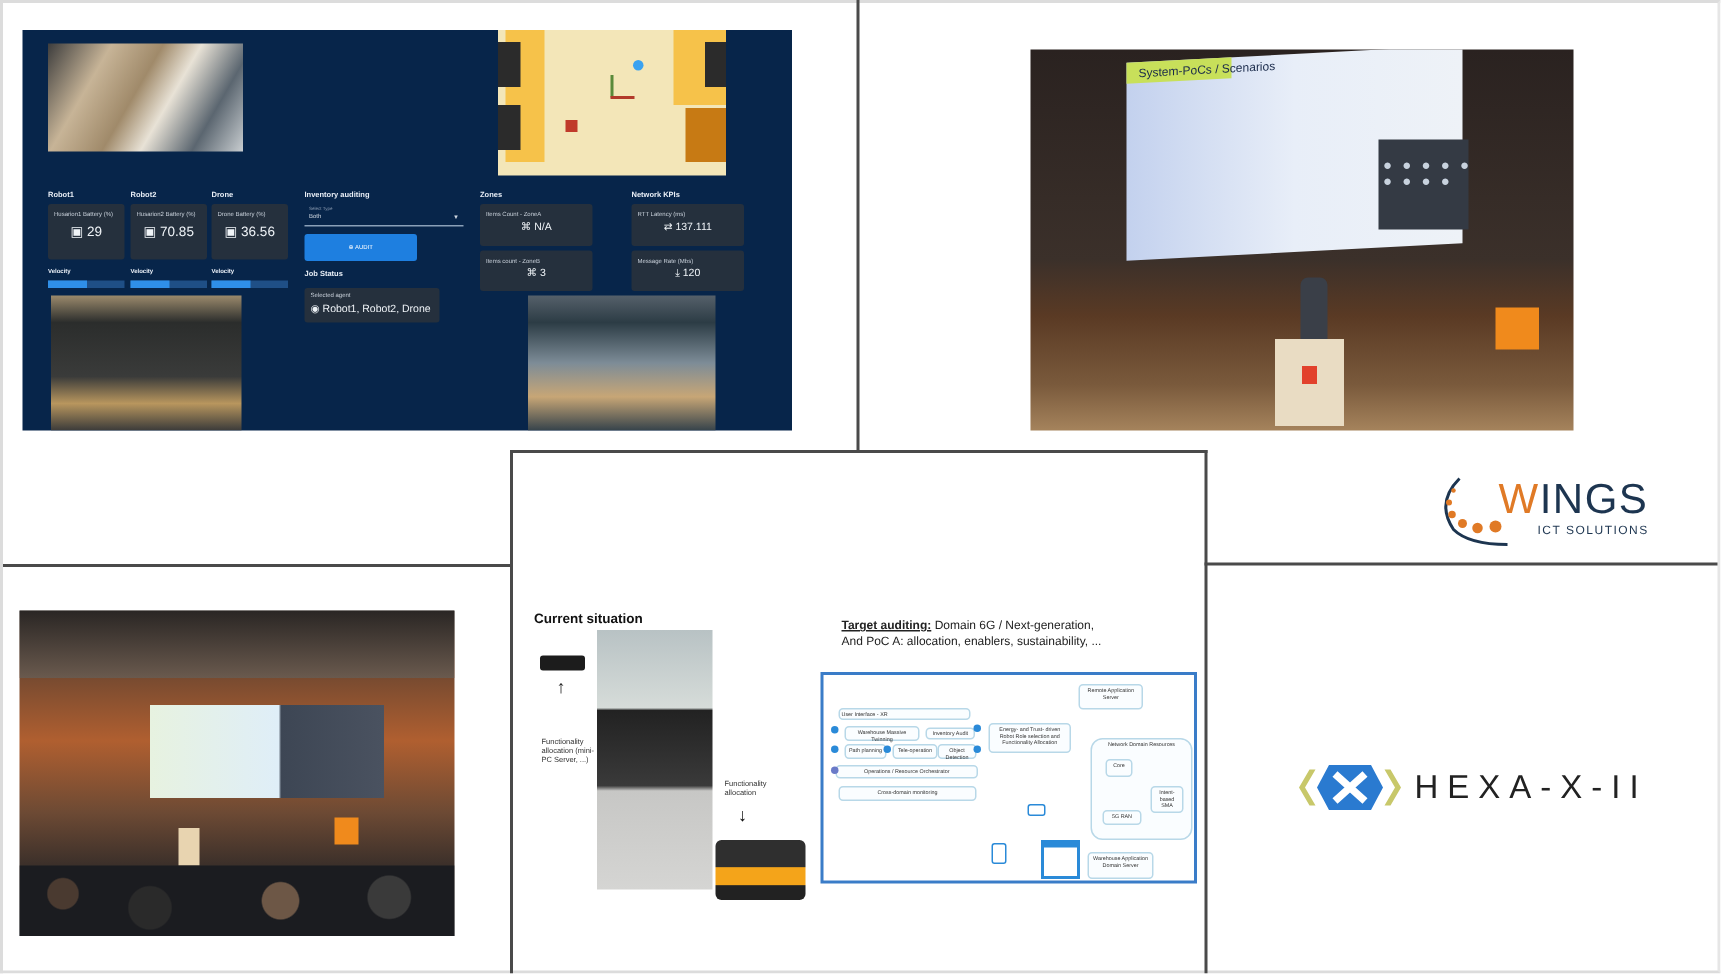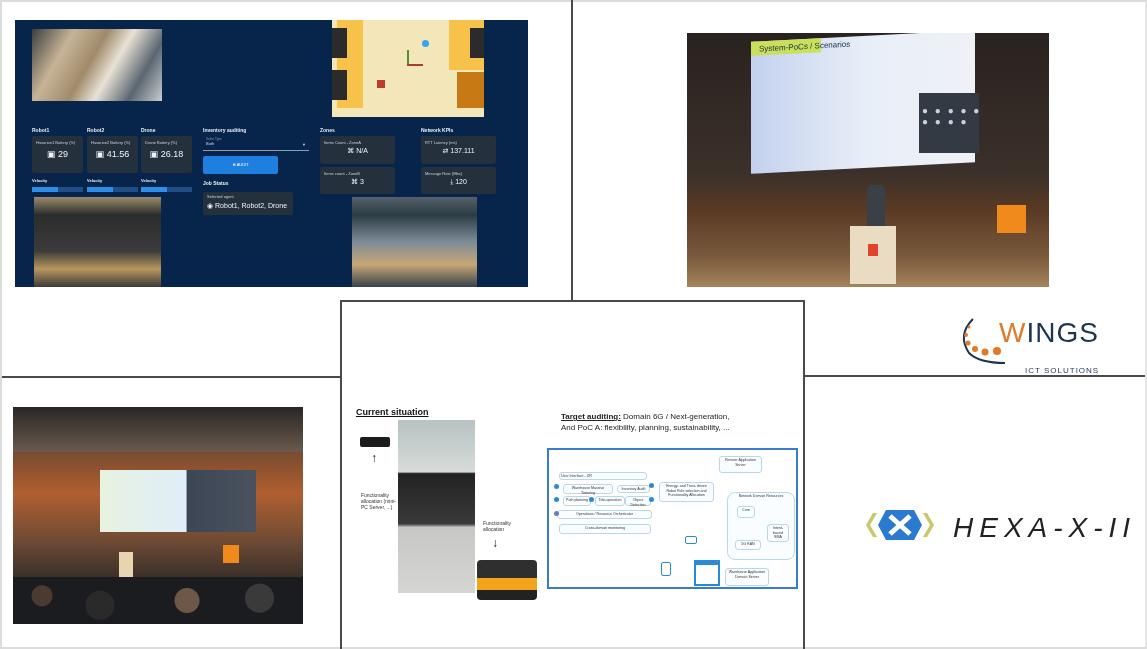--- a/index.html
+++ b/index.html
@@ -29,39 +29,39 @@
   .stage1{left:687px;top:33px;width:362px;height:254px;background:linear-gradient(180deg,#2a2220 0%,#3b302a 55%,#5a3a24 70%,#7a5a3c 88%,#a5835c 100%);}
   .screen1{position:absolute;left:64px;top:3px;width:224px;height:132px;background:linear-gradient(90deg,#c3d1ee 0%,#e8eef8 50%,#eef2f7 100%);transform:skewY(-3deg);}
   .screen1b{position:absolute;left:232px;top:60px;width:60px;height:60px;background:#343a44;}
   .podium{position:absolute;left:163px;top:193px;width:46px;height:58px;background:#e9dcc3;}
   .podium i{position:absolute;left:18px;top:18px;width:10px;height:12px;background:#e2412c;}
   .cube{position:absolute;left:310px;top:172px;width:29px;height:28px;background:#f08a1c;}
   .hall{left:13px;top:407px;width:290px;height:217px;background:linear-gradient(180deg,#3c3530 0%,#b05f30 40%,#6d4a34 62%,#3c302a 78%,#1e1e22 100%);}
   .screen2{position:absolute;left:87px;top:63px;width:156px;height:62px;background:linear-gradient(90deg,#e7f2e0 0%,#dfeef8 55%,#3d4654 56%,#4a5260 100%);}
   .audience{position:absolute;left:0;top:170px;width:100%;height:47px;background:radial-gradient(circle at 10% 40%,#4a3a30 10px,transparent 11px),radial-gradient(circle at 30% 60%,#2a2a2a 14px,transparent 15px),radial-gradient(circle at 60% 50%,#6d5746 12px,transparent 13px),radial-gradient(circle at 85% 45%,#3a3a3a 14px,transparent 15px),#1b1c20;}
   
-  .slide-title{position:absolute;left:356px;top:407px;font-size:9px;font-weight:bold;text-decoration:underline;line-height:10px;color:#111;}
+  .slide-title{position:absolute;left:356px;top:407px;font-size:9px;font-weight:bold;line-height:10px;color:#111;}
   .mini-pc{position:absolute;left:360px;top:437px;width:30px;height:10px;background:#1c1c1c;border-radius:2px;}
   .arrow{position:absolute;font-size:12px;color:#111;line-height:12px;}
   .note{position:absolute;font-size:5px;color:#333;line-height:6px;}
   .rack{position:absolute;left:398px;top:420px;width:77px;height:173px;background:linear-gradient(180deg,#b8c2c4 0%,#d6dcd9 30%,#222 31%,#3a3a3a 60%,#c7c7c5 62%,#d5d5d3 100%);}
   .robot{position:absolute;left:477px;top:560px;width:60px;height:40px;background:linear-gradient(180deg,#2f2f2f 0%,#2f2f2f 45%,#f4a41a 46%,#f4a41a 75%,#222 76%);border-radius:4px;}
   .target{position:absolute;left:561px;top:411px;font-size:8px;color:#222;line-height:11px;}
   .target b{text-decoration:underline;}
   .diagram{position:absolute;left:547px;top:448px;width:251px;height:141px;border:2px solid #3a7cc8;background:#fff;}
   .box{position:absolute;border:1px solid #b8d8e8;border-radius:3px;font-size:3.6px;color:#333;background:#fafdff;text-align:center;line-height:4.5px;padding:1px;}
   .dot{position:absolute;width:5px;height:5px;border-radius:50%;background:#2a8ad8;}
   
   .wings{position:absolute;left:955px;top:313px;}
   .wings .word{position:absolute;left:44px;top:4px;font-size:28px;color:#1d3550;letter-spacing:1px;font-weight:normal;}
   .wings .word span{color:#e07a26;}
-  .wings .sub{position:absolute;left:70px;top:53px;font-size:8px;color:#1d3550;letter-spacing:1px;white-space:nowrap;}
+  .wings .sub{position:absolute;left:70px;top:36px;font-size:8px;color:#1d3550;letter-spacing:1px;white-space:nowrap;}
   .wings .arc{position:absolute;left:0;top:0;width:60px;height:52px;}
   .hexa{position:absolute;left:864px;top:508px;}
-  .hexa .word{position:absolute;left:89px;top:4px;font-size:28px;color:#222;letter-spacing:6px;white-space:nowrap;font-style:italic;}
+  .hexa .word{position:absolute;left:79px;top:4px;font-size:22px;color:#222;letter-spacing:6px;white-space:nowrap;}
 </style>
 </head>
 <body>
 
 <div class="frame"></div>
 
 <div class="line" style="left:571px;top:0;width:2px;height:302px;"></div>
 <div class="line" style="left:2px;top:376px;width:340px;height:2px;"></div>
 <div class="line" style="left:803px;top:375px;width:342px;height:2px;"></div>
 <div class="line" style="left:340px;top:300px;width:465px;height:2px;"></div>
@@ -90,25 +90,25 @@
   <div class="lbl" style="left:188px;top:107px;">Inventory auditing</div>
   <div class="lbl" style="left:305px;top:107px;">Zones</div>
   <div class="lbl" style="left:406px;top:107px;">Network KPIs</div>
 
   <div class="card" style="left:17px;top:116px;width:51px;height:37px;">
     <div class="t">Husarion1 Battery (%)</div>
     <div class="v"><span>▣ </span><span>29</span></div>
   </div>
   <div class="card" style="left:72px;top:116px;width:51px;height:37px;">
     <div class="t">Husarion2 Battery (%)</div>
-    <div class="v"><span>▣ </span><span>41.56</span></div>
+    <div class="v"><span>▣ </span><span>70.85</span></div>
   </div>
   <div class="card" style="left:126px;top:116px;width:51px;height:37px;">
     <div class="t">Drone Battery (%)</div>
-    <div class="v"><span>▣ </span><span>26.18</span></div>
+    <div class="v"><span>▣ </span><span>36.56</span></div>
   </div>
 
   <div class="lbl" style="left:17px;top:158px;font-size:4px;">Velocity</div>
   <div class="lbl" style="left:72px;top:158px;font-size:4px;">Velocity</div>
   <div class="lbl" style="left:126px;top:158px;font-size:4px;">Velocity</div>
   <div class="bar" style="left:17px;top:167px;width:51px;">
       <i style="width:50%"></i>
     </div>
   <div class="bar" style="left:72px;top:167px;width:51px;">
       <i style="width:50%"></i>
@@ -179,21 +179,21 @@
 <div class="mini-pc"></div>
 <div class="arrow" style="left:371px;top:452px;">↑</div>
 <div class="note" style="left:361px;top:492px;width:40px;">Functionality allocation (mini-PC Server, ...)</div>
 <div class="rack"></div>
 <div class="note" style="left:483px;top:520px;width:40px;">Functionality allocation</div>
 <div class="arrow" style="left:492px;top:537px;">↓</div>
 <div class="robot"></div>
 
 <div class="target">
   <b>Target auditing:</b> <span>Domain 6G / Next-generation,</span><br>
-  <span>And PoC A: flexibility, planning, sustainability, ...</span>
+  <span>And PoC A: allocation, enablers, sustainability, ...</span>
 </div>
 
 <div class="diagram">
   <div class="box" style="left:10px;top:22px;width:88px;height:8px;text-align:left;">User Interface - XR</div>
   <div class="box" style="left:14px;top:34px;width:50px;height:10px;">Warehouse Massive Twinning</div>
   <div class="box" style="left:68px;top:35px;width:33px;height:8px;">Inventory Audit</div>
   <div class="box" style="left:14px;top:46px;width:28px;height:10px;">Path planning</div>
   <div class="box" style="left:46px;top:46px;width:30px;height:10px;">Tele-operation</div>
   <div class="box" style="left:76px;top:46px;width:26px;height:10px;">Object Detection</div>
   <div class="box" style="left:8px;top:60px;width:95px;height:9px;">Operations / Resource Orchestrator</div>

